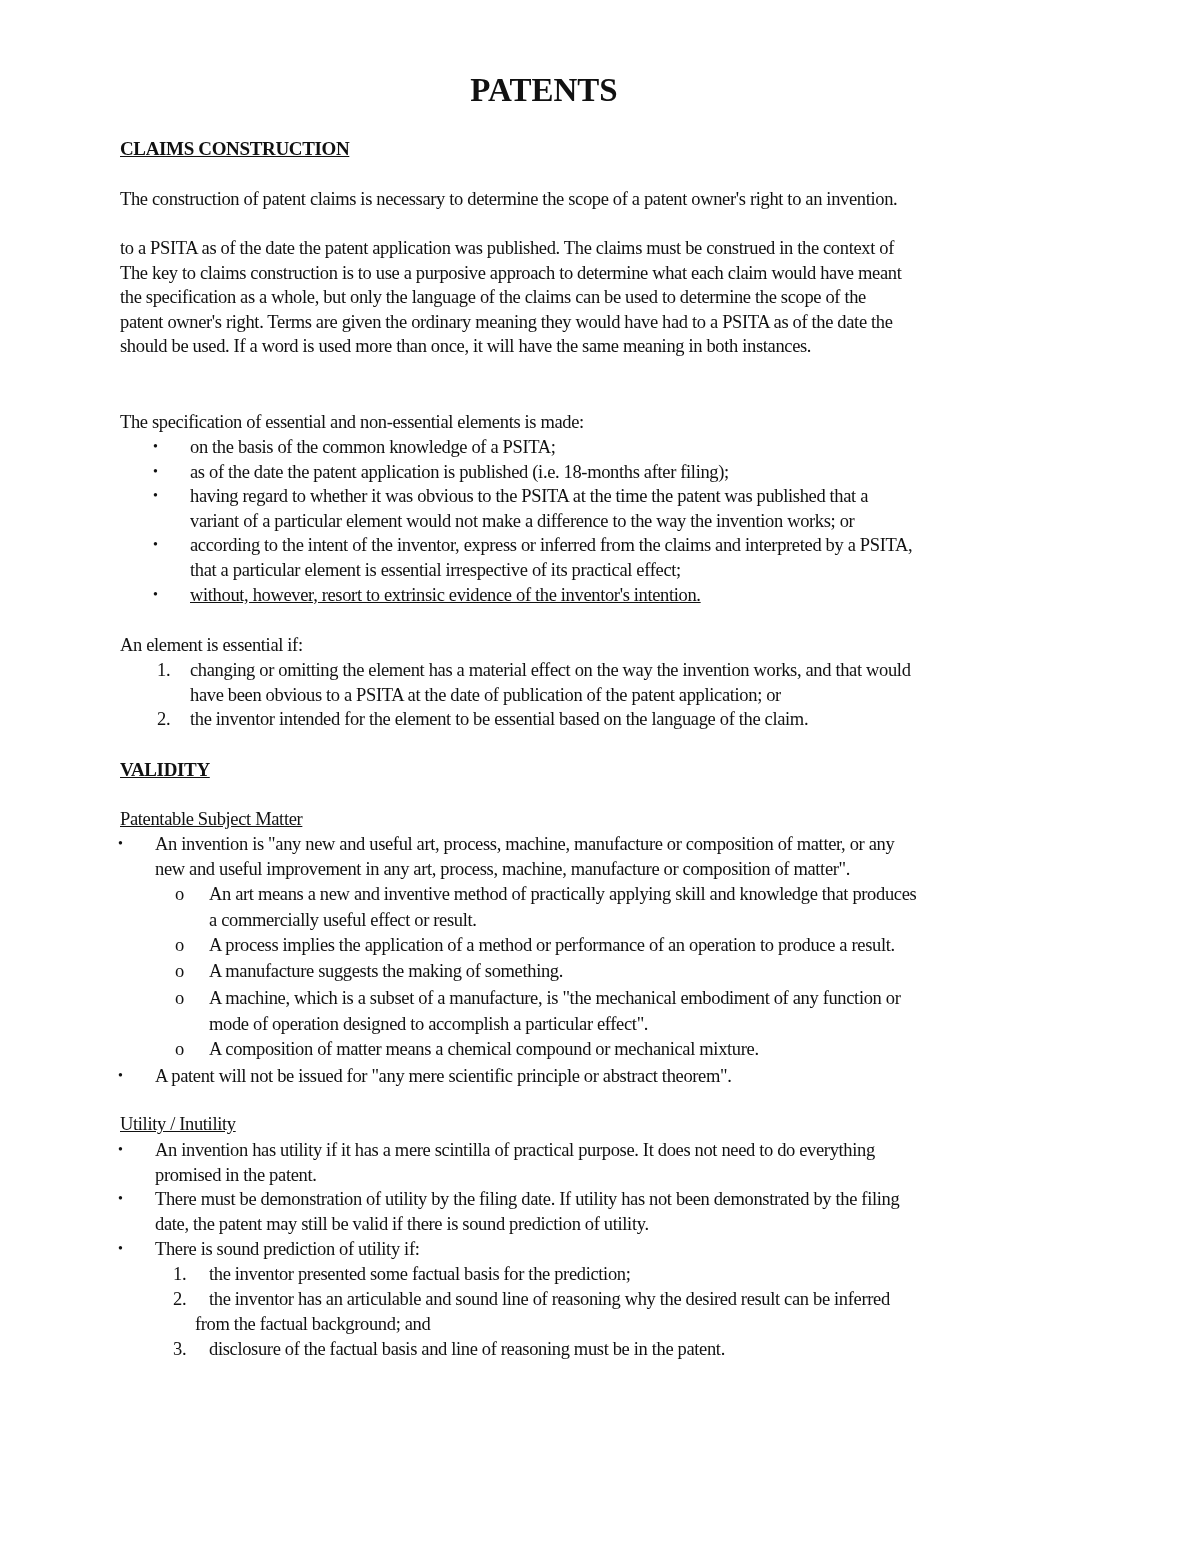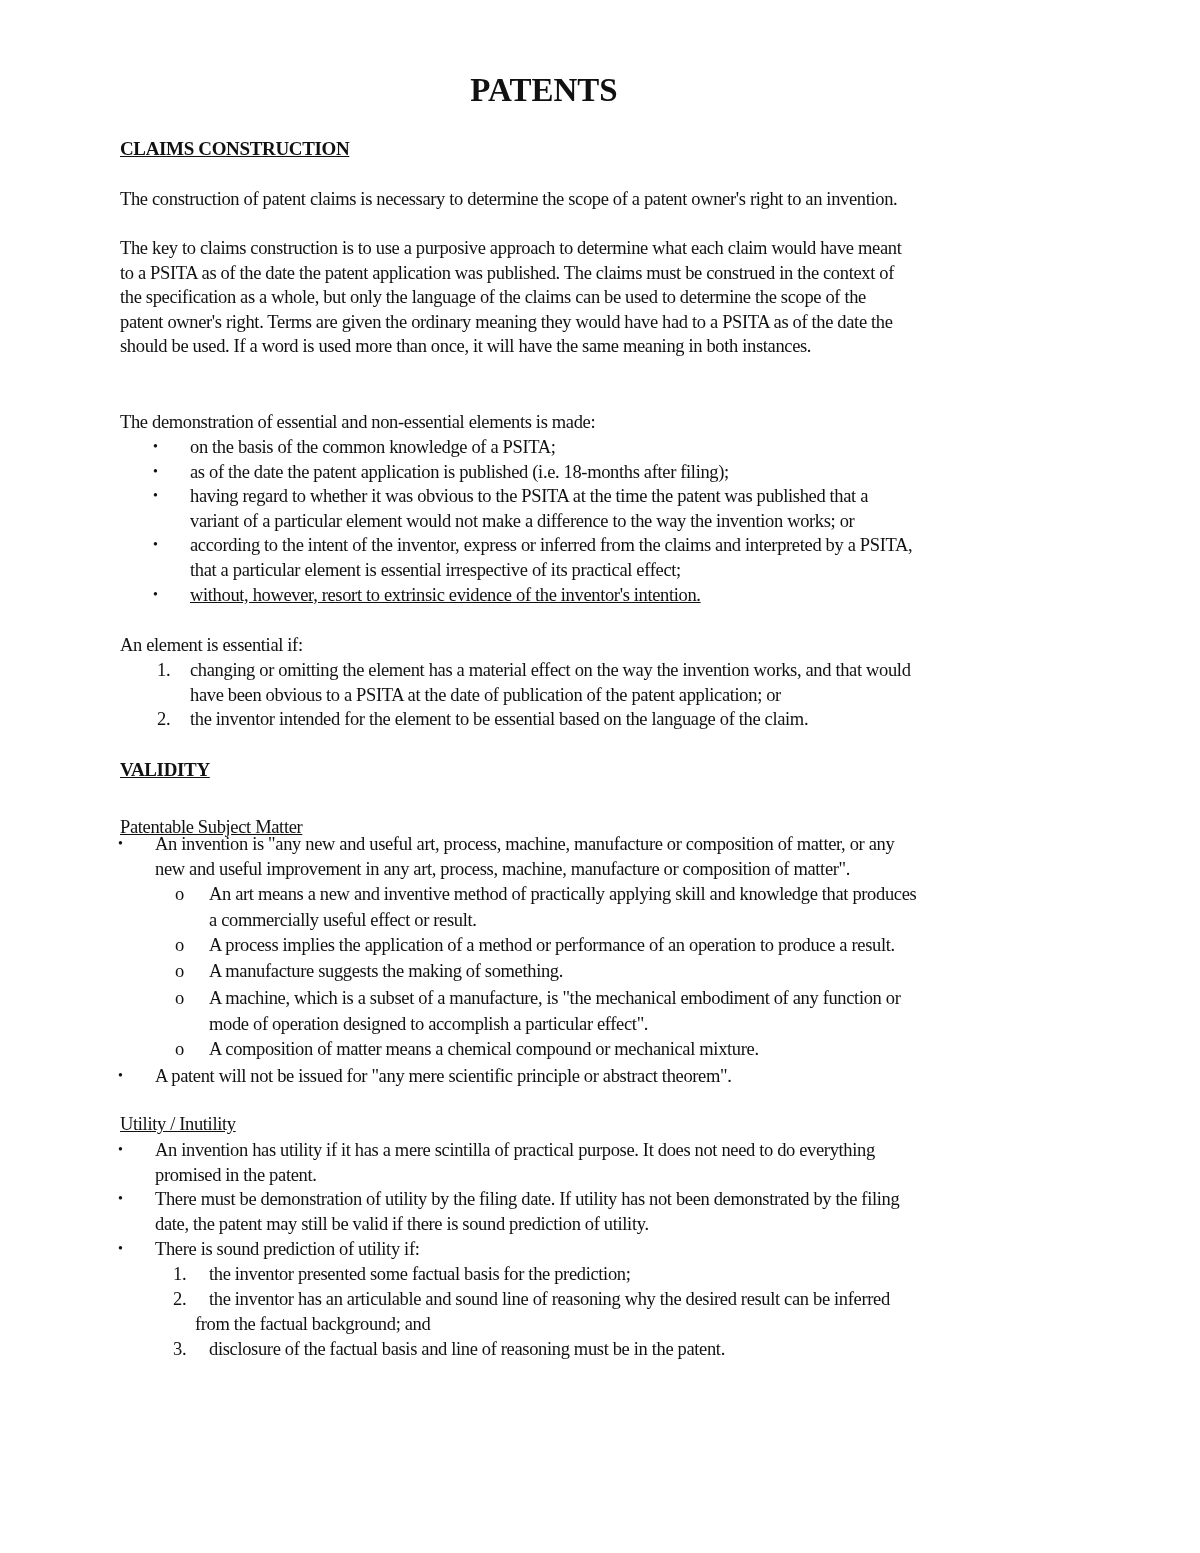--- a/index.html
+++ b/index.html
@@ -32,28 +32,28 @@
 
   <div class="title">
     <span>PATENTS</span>
   </div>
 
   <div class="abs heading" style="left:120px; top:137px;">CLAIMS CONSTRUCTION</div>
 
   <div class="abs para" style="top:187px;">The construction of patent claims is necessary to determine the scope of a patent owner's right to an invention.</div>
 
   <div class="abs para" style="top:236px;">
+    <div>to a PSITA as of the date the patent application was published. The claims must be construed in the context of</div>
     <div>The key to claims construction is to use a purposive approach to determine what each claim would have meant</div>
-    <div>to a PSITA as of the date the patent application was published. The claims must be construed in the context of</div>
     <div>the specification as a whole, but only the language of the claims can be used to determine the scope of the</div>
     <div>patent owner's right. Terms are given the ordinary meaning they would have had to a PSITA as of the date the</div>
     <div>should be used. If a word is used more than once, it will have the same meaning in both instances.</div>
   </div>
 
-  <div class="abs para" style="top:410px;">The demonstration of essential and non-essential elements is made:</div>
+  <div class="abs para" style="top:410px;">The specification of essential and non-essential elements is made:</div>
 
   <div class="abs" style="left:0; top:435px; width:1200px;">
     <div class="li" style="top:0; left:0; width:1200px;">
       <span class="marker bullet-dot" style="left:153px;">•</span>
       <span class="text" style="left:190px;">on the basis of the common knowledge of a PSITA;</span>
     </div>
     <div class="li" style="top:24.6px; left:0; width:1200px;">
       <span class="marker bullet-dot" style="left:153px;">•</span>
       <span class="text" style="left:190px;">as of the date the patent application is published (i.e. 18-months after filing);</span>
     </div>
@@ -82,21 +82,21 @@
       <span class="text" style="left:190px; top:24.6px;">have been obvious to a PSITA at the date of publication of the patent application; or</span>
     </div>
     <div class="li" style="top:49.2px; left:0; width:1200px;">
       <span class="marker" style="left:157px;">2.</span>
       <span class="text" style="left:190px;">the inventor intended for the element to be essential based on the language of the claim.</span>
     </div>
   </div>
 
   <div class="abs heading" style="left:120px; top:758px;">VALIDITY</div>
 
-  <div class="abs subhead" style="left:120px; top:807px;margin-top:8px;">Patentable Subject Matter</div>
+  <div class="abs subhead" style="left:120px; top:807px;">Patentable Subject Matter</div>
 
   <div class="abs" style="left:0; top:832px; width:1200px;">
     <div class="li" style="top:0; left:0; width:1200px;">
       <span class="marker bullet-dot" style="left:118px;">•</span>
       <span class="text" style="left:155px;">An invention is "any new and useful art, process, machine, manufacture or composition of matter, or any</span>
       <span class="text" style="left:155px; top:25px;">new and useful improvement in any art, process, machine, manufacture or composition of matter".</span>
     </div>
 
     <div class="li" style="top:50px; left:0; width:1200px;">
       <span class="marker" style="left:175px;">o</span>

